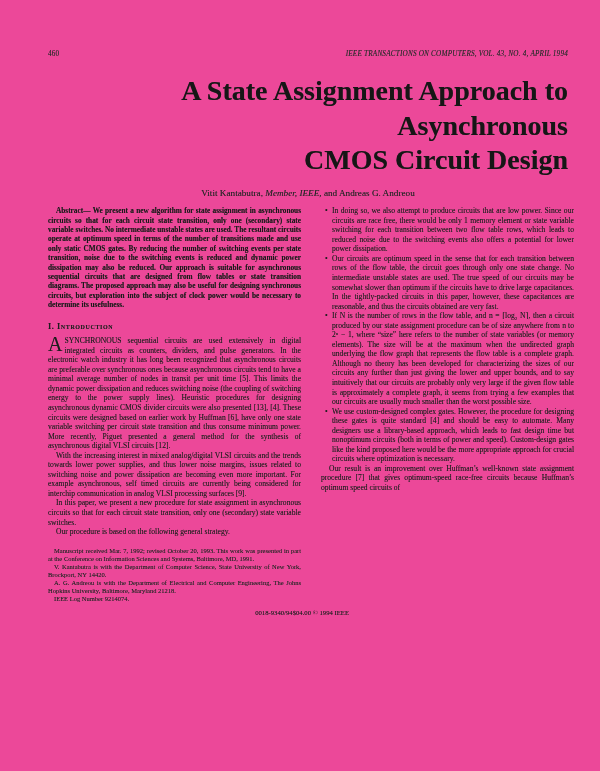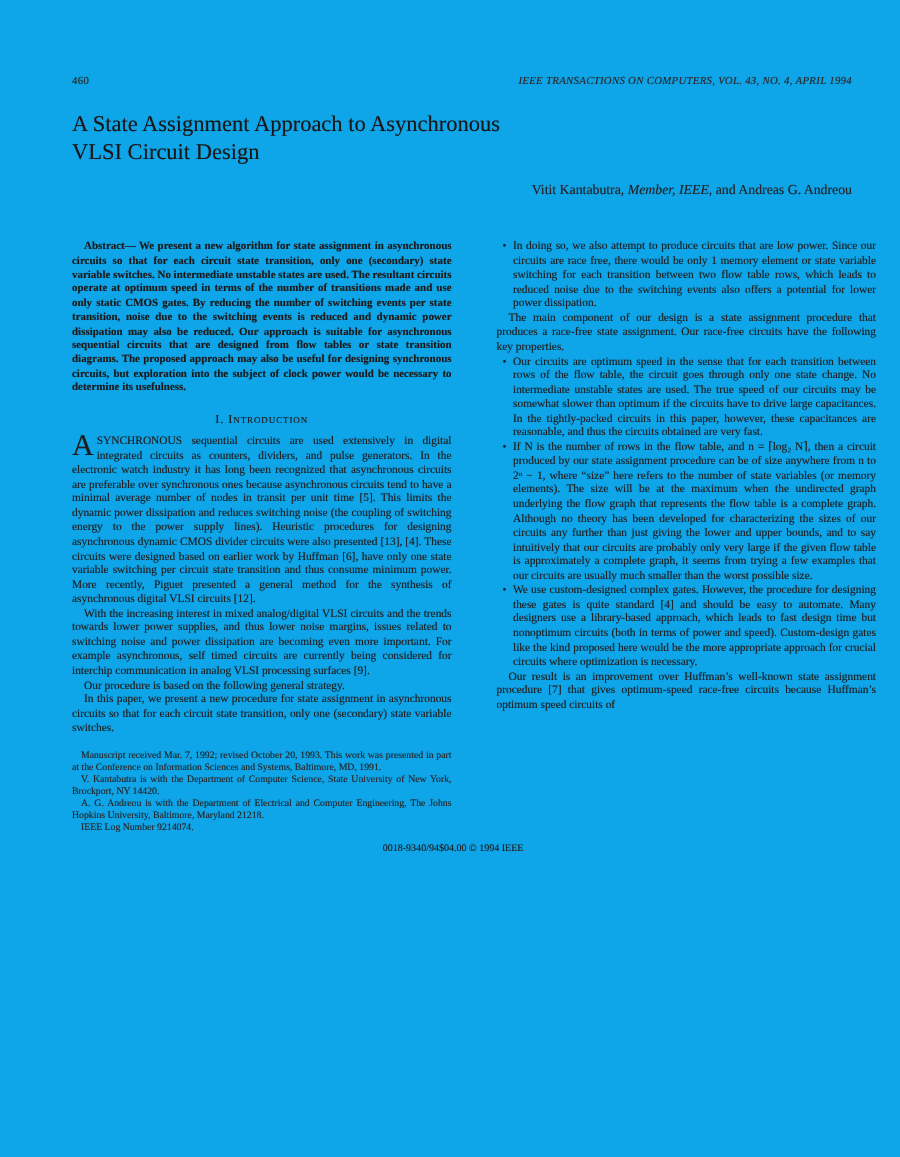--- a/index.html
+++ b/index.html
@@ -1,76 +1,76 @@
 <!DOCTYPE html>
 <html><head>
 <meta charset="utf-8">
 <style>
   html, body { margin:0; padding:0; background:#ffffff; }
   .page {
     position: relative;
     width: 600px;
     height: 771px;
     box-sizing: border-box;
-    background: #0ea5e9;
+    background: #ec4899;
     padding: 50px 32px 0 48px;
     font-family: "Liberation Serif", serif;
     color: #1d1d1d;
     text-shadow: 0 0 0.45px rgba(50,50,50,0.55);
     overflow: hidden;
   }
   .header-row {
     display: flex;
     justify-content: space-between;
     align-items: baseline;
     font-size: 7.2px;
     letter-spacing: 0.2px;
     color: #2b2b2b;
   }
   .journal-line { text-transform: uppercase; font-style: italic; }
   .title {
     margin: 16px 0 0 0;
-    text-align: left;
-    font-size: 15px;
+    text-align: right;
+    font-size: 28px;
     line-height: 1.24;
-    font-weight: 400;
+    font-weight: 700;
     color: #161616;
   }
   .authors {
     margin-top: 10px;
-    text-align: right;
+    text-align: center;
     font-size: 9.2px;
     color: #242424;
   }
   .authors .member { font-style: italic; }
   .cols {
     display: flex;
-    gap: 30px;
-    margin-top: 28px;
+    gap: 20px;
+    margin-top: 8px;
   }
   .col {
     width: 253px;
     flex: 0 0 253px;
     font-size: 7.6px;
     line-height: 9.55px;
     text-align: justify;
   }
   .abstract {
     margin: 0;
     font-weight: 700;
     font-size: 7.3px;
     line-height: 9.4px;
     text-indent: 8px;
     color: #191919;
   }
   .sec-heading {
     margin: 12px 0 5px 0;
-    text-align: center;
+    text-align: left;
     font-size: 8.2px;
-    font-weight: 400;
+    font-weight: 700;
     font-variant: small-caps;
     letter-spacing: 0.6px;
   }
   p.body { margin: 0; text-indent: 8px; }
   p.body.noindent { text-indent: 0; }
   .dropcap {
     float: left;
     font-size: 20px;
     line-height: 17.5px;
     padding: 0 2px 0 0;
@@ -109,21 +109,21 @@
 
 <div class="page">
 
   <div class="header-row">
     <span class="page-num">460</span>
     <span class="journal-line">IEEE TRANSACTIONS ON COMPUTERS, VOL. 43, NO. 4, APRIL 1994</span>
   </div>
 
   <h1 class="title">
     <span>A State Assignment Approach to Asynchronous</span><br>
-    <span>VLSI Circuit Design</span>
+    <span>CMOS Circuit Design</span>
   </h1>
 
   <div class="authors">
     <span>Vitit Kantabutra, </span><span class="member">Member, IEEE,</span><span> and Andreas G. Andreou</span>
   </div>
 
   <div class="cols">
 
     <div class="col">
       <p class="abstract">
@@ -131,39 +131,38 @@
         <span>We present a new algorithm for state assignment in asynchronous circuits so that for each circuit state transition, only one (secondary) state variable switches. No intermediate unstable states are used. The resultant circuits operate at optimum speed in terms of the number of transitions made and use only static CMOS gates. By reducing the number of switching events per state transition, noise due to the switching events is reduced and dynamic power dissipation may also be reduced. Our approach is suitable for asynchronous sequential circuits that are designed from flow tables or state transition diagrams. The proposed approach may also be useful for designing synchronous circuits, but exploration into the subject of clock power would be necessary to determine its usefulness.</span>
       </p>
 
       <h2 class="sec-heading">I. Introduction</h2>
 
       <p class="body noindent">
         <span class="dropcap">A</span><span>SYNCHRONOUS</span><span> sequential circuits are used extensively in digital integrated circuits as counters, dividers, and pulse generators. In the electronic watch industry it has long been recognized that asynchronous circuits are preferable over synchronous ones because asynchronous circuits tend to have a minimal average number of nodes in transit per unit time [5]. This limits the dynamic power dissipation and reduces switching noise (the coupling of switching energy to the power supply lines). Heuristic procedures for designing asynchronous dynamic CMOS divider circuits were also presented [13], [4]. These circuits were designed based on earlier work by Huffman [6], have only one state variable switching per circuit state transition and thus consume minimum power. More recently, Piguet presented a general method for the synthesis of asynchronous digital VLSI circuits [12].</span>
       </p>
 
       <p class="body">With the increasing interest in mixed analog/digital VLSI circuits and the trends towards lower power supplies, and thus lower noise margins, issues related to switching noise and power dissipation are becoming even more important. For example asynchronous, self timed circuits are currently being considered for interchip communication in analog VLSI processing surfaces [9].</p>
+      <p class="body">In this paper, we present a new procedure for state assignment in asynchronous circuits so that for each circuit state transition, only one (secondary) state variable switches.</p>
       <p class="body">Our procedure is based on the following general strategy.</p>
-      <p class="body">In this paper, we present a new procedure for state assignment in asynchronous circuits so that for each circuit state transition, only one (secondary) state variable switches.</p>
 
       <div class="footnote">
         <p>Manuscript received Mar. 7, 1992; revised October 20, 1993. This work was presented in part at the Conference on Information Sciences and Systems, Baltimore, MD, 1991.</p>
         <p>V. Kantabutra is with the Department of Computer Science, State University of New York, Brockport, NY 14420.</p>
         <p>A. G. Andreou is with the Department of Electrical and Computer Engineering, The Johns Hopkins University, Baltimore, Maryland 21218.</p>
         <p>IEEE Log Number 9214074.</p>
       </div>
 
       <div class="copyright">0018-9340/94$04.00 © 1994 IEEE</div>
     </div>
 
     <div class="col">
       <ul class="bullets">
         <li>In doing so, we also attempt to produce circuits that are low power. Since our circuits are race free, there would be only 1 memory element or state variable switching for each transition between two flow table rows, which leads to reduced noise due to the switching events also offers a potential for lower power dissipation.</li>
       </ul>
 
-      <p class="body">The main component of our design is a state assignment procedure that produces a race-free state assignment. Our race-free circuits have the following key properties.</p>
 
       <ul class="bullets">
         <li>Our circuits are optimum speed in the sense that for each transition between rows of the flow table, the circuit goes through only one state change. No intermediate unstable states are used. The true speed of our circuits may be somewhat slower than optimum if the circuits have to drive large capacitances. In the tightly-packed circuits in this paper, however, these capacitances are reasonable, and thus the circuits obtained are very fast.</li>
         <li>If N is the number of rows in the flow table, and n = ⌈log₂ N⌉, then a circuit produced by our state assignment procedure can be of size anywhere from n to 2ⁿ − 1, where “size” here refers to the number of state variables (or memory elements). The size will be at the maximum when the undirected graph underlying the flow graph that represents the flow table is a complete graph. Although no theory has been developed for characterizing the sizes of our circuits any further than just giving the lower and upper bounds, and to say intuitively that our circuits are probably only very large if the given flow table is approximately a complete graph, it seems from trying a few examples that our circuits are usually much smaller than the worst possible size.</li>
         <li>We use custom-designed complex gates. However, the procedure for designing these gates is quite standard [4] and should be easy to automate. Many designers use a library-based approach, which leads to fast design time but nonoptimum circuits (both in terms of power and speed). Custom-design gates like the kind proposed here would be the more appropriate approach for crucial circuits where optimization is necessary.</li>
       </ul>
 
       <p class="body">Our result is an improvement over Huffman’s well-known state assignment procedure [7] that gives optimum-speed race-free circuits because Huffman’s optimum speed circuits of</p>
     </div>
 

